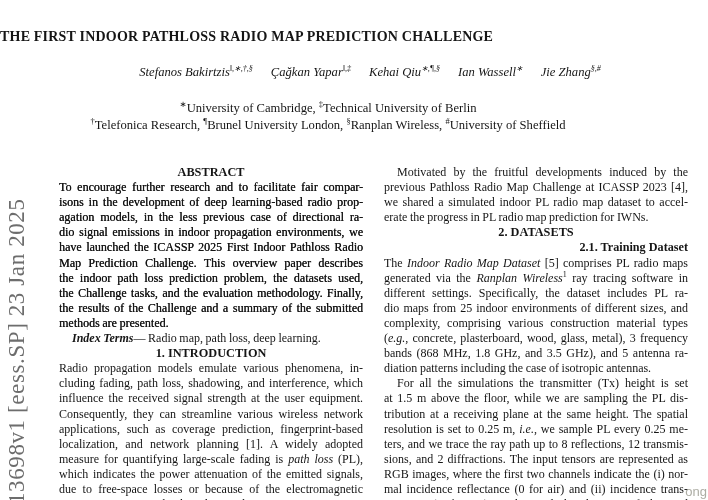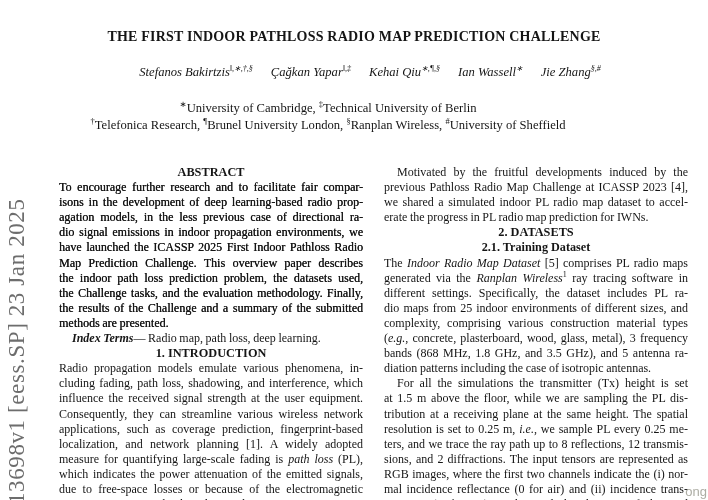--- a/index.html
+++ b/index.html
@@ -17,21 +17,20 @@
     left:4px; top:504px;
     transform:rotate(-90deg);
     transform-origin:0 0;
     white-space:nowrap;
     font-size:23px;
     letter-spacing:0.6px;
     color:#6d6d6d;
   }
   .paper-title{
     position:absolute; top:29px; left:0; width:708px;
-    text-align:center;
     font-weight:bold;
     font-size:14px;
     letter-spacing:0.2px;
   }
   .authors-row{
     position:absolute; top:65px; left:16px; width:708px;
     text-align:center;
     font-style:italic;
     font-size:12.6px;
   }
@@ -57,21 +56,21 @@
   .line.stretch::after{content:""; display:inline-block; width:100%; height:0;}
   .line.indent{text-indent:13px;}
   .abstract-block .line{text-shadow:0.25px 0 0 currentColor;} 
   .sec-heading{
     height:15.1px; line-height:15.1px;
     text-align:center; font-weight:bold; font-size:12.3px;
     overflow:hidden;
   }
   .sub-heading{
     height:15.1px; line-height:15.1px;
-    text-align:center; font-weight:bold; font-size:12.2px;
+    text-align:right; font-weight:bold; font-size:12.2px;
     overflow:hidden;
   }
   .line sup{font-size:8px;line-height:0;}
   .watermark{
     position:absolute; right:1px; top:484px;
     font-family:"Liberation Sans", sans-serif;
     font-size:13px;
     color:#98988d;
     opacity:0.8;
   }

